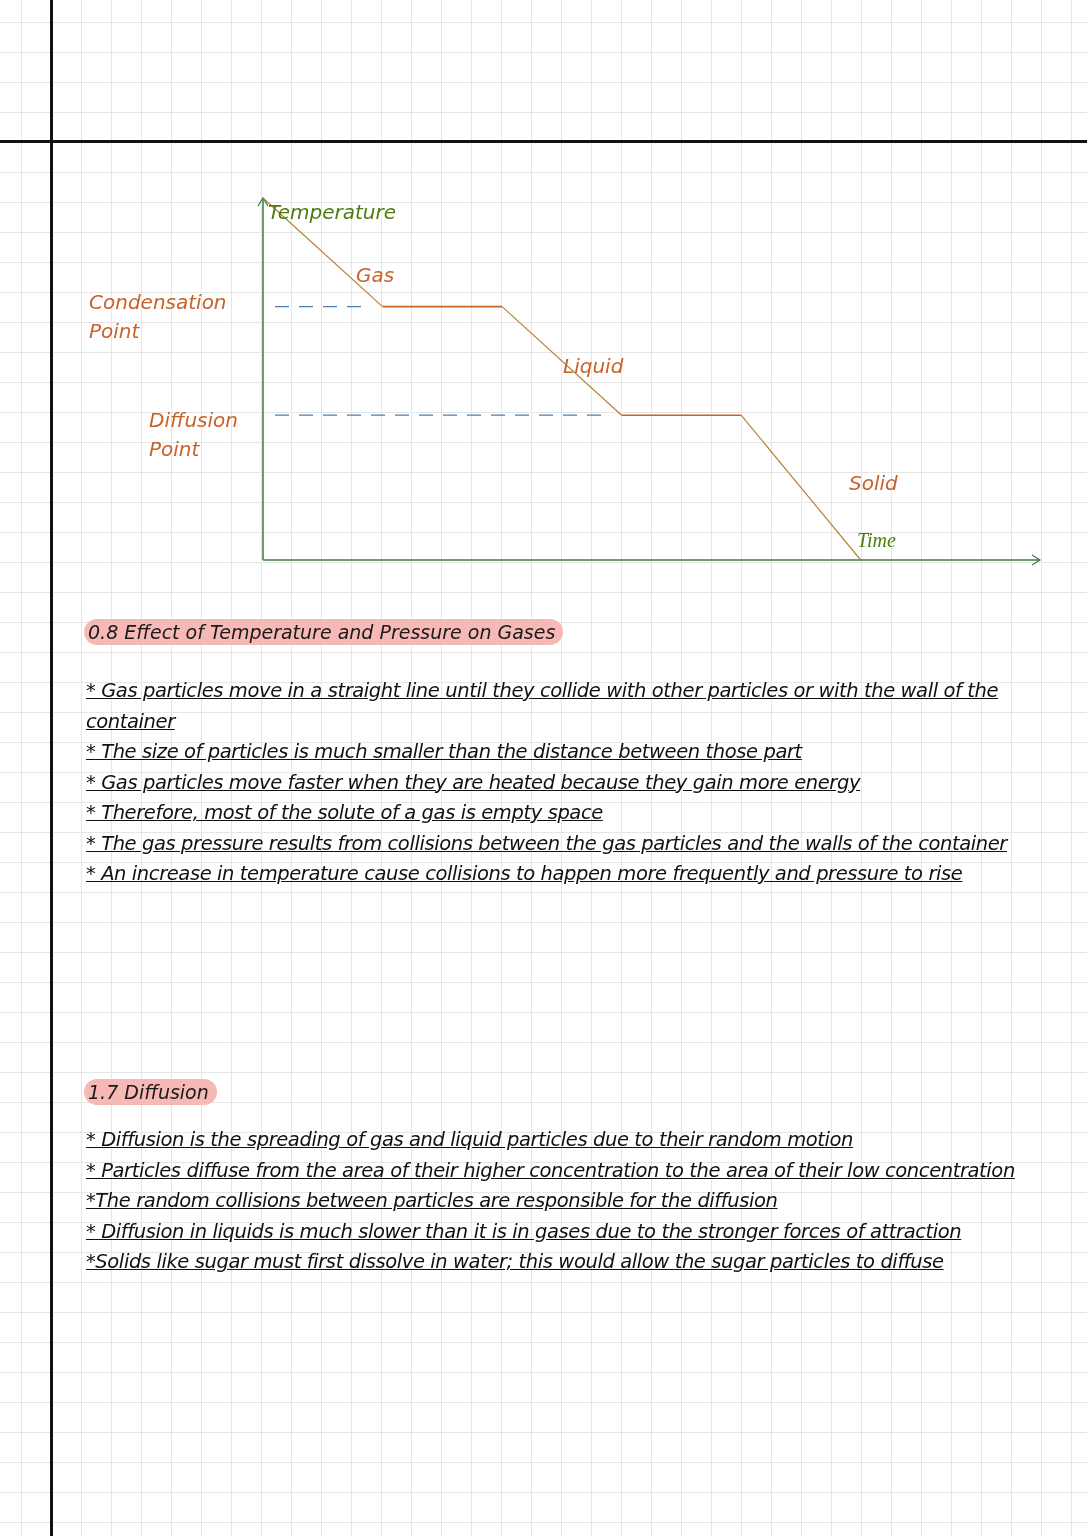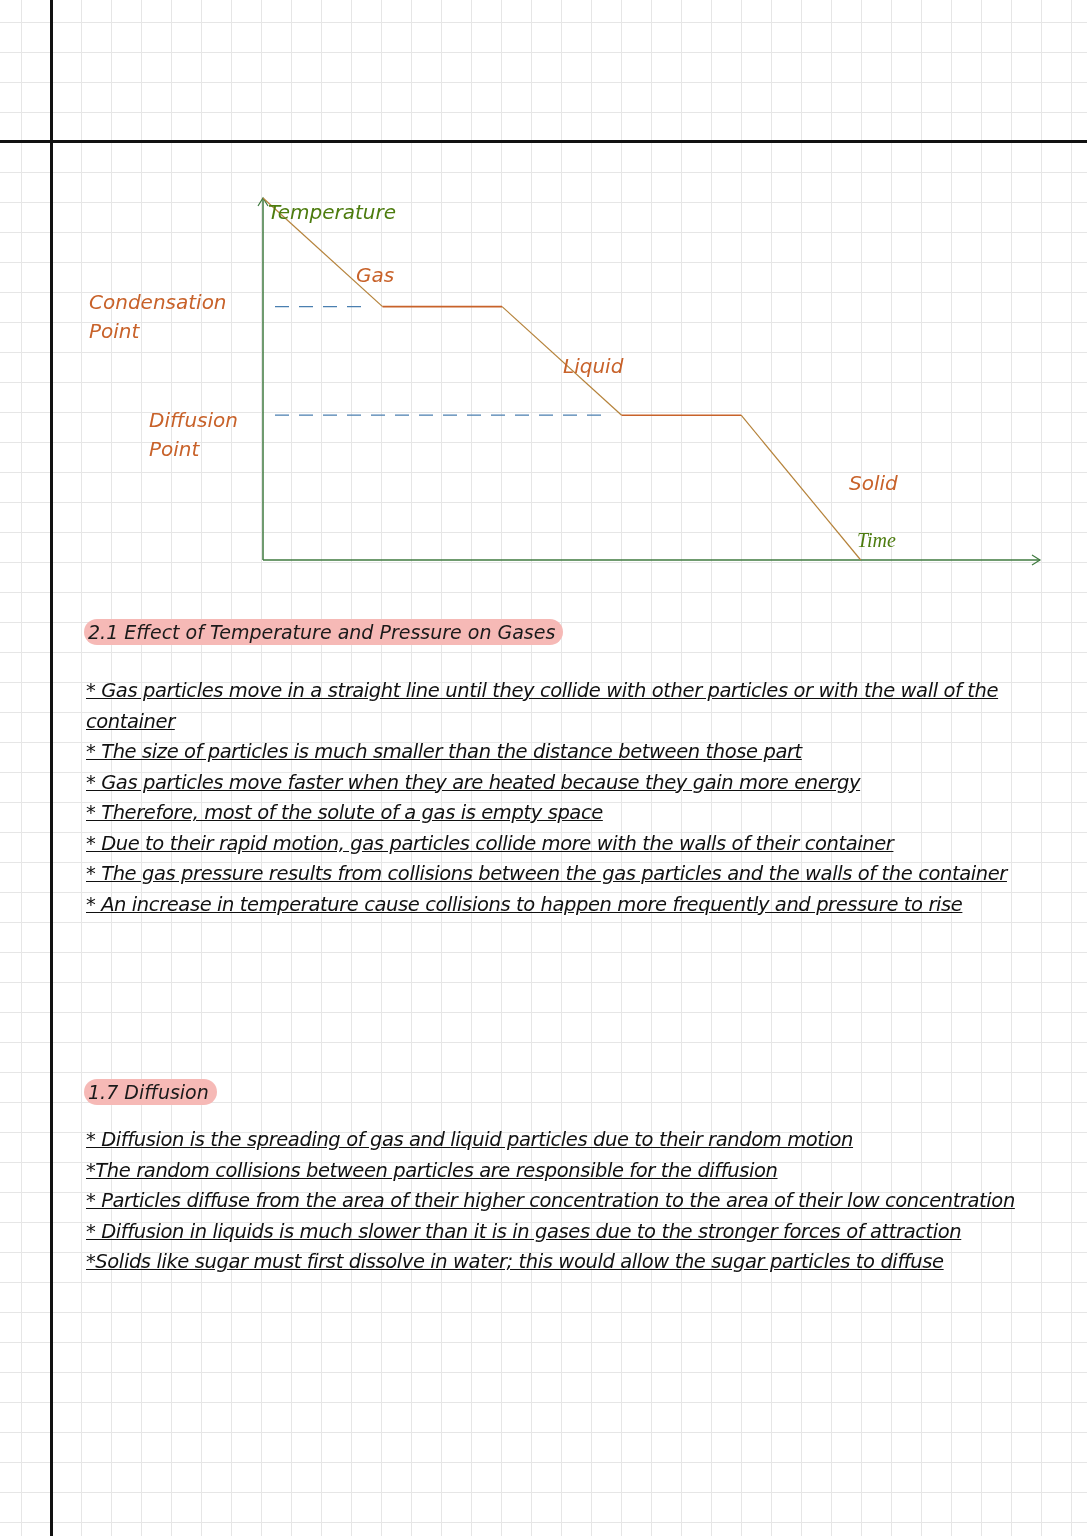--- a/index.html
+++ b/index.html
@@ -56,31 +56,30 @@
 <div class="lbl black" style="left:268px; top:198px;">Temperature</div>
 <div class="lbl orange" style="left:356px; top:261px;">Gas</div>
 <div class="lbl orange" style="left:89px; top:288px;">Condensation</div>
 <div class="lbl orange" style="left:89px; top:317px;">Point</div>
 <div class="lbl orange" style="left:563px; top:352px;">Liquid</div>
 <div class="lbl orange" style="left:149px; top:406px;">Diffusion</div>
 <div class="lbl orange" style="left:149px; top:435px;">Point</div>
 <div class="lbl orange" style="left:803px; top:469px;margin-left:46px;">Solid</div>
 <div class="lbl black" style="left:857px; top:526px;font-family:Liberation Serif, serif;">Time</div>
 
-<div class="heading" style="left:84px; top:619px;">2.1 Effect of Temperature and Pressure on Gases</div>
+<div class="heading" style="left:84px; top:619px;">0.8 Effect of Temperature and Pressure on Gases</div>
 <div class="notes" style="top:676px;">
   <p>* Gas particles move in a straight line until they collide with other particles or with the wall of the container</p>
   <p>* The size of particles is much smaller than the distance between those part</p>
   <p>* Gas particles move faster when they are heated because they gain more energy</p>
   <p>* Therefore, most of the solute of a gas is empty space</p>
-  <p>* Due to their rapid motion, gas particles collide more with the walls of their container</p>
   <p>* The gas pressure results from collisions between the gas particles and the walls of the container</p>
   <p>* An increase in temperature cause collisions to happen more frequently and pressure to rise</p>
 </div>
 
 <div class="heading" style="left:84px; top:1067px;margin-top:12px;">1.7 Diffusion</div>
 <div class="notes" style="top:1125px;">
   <p>* Diffusion is the spreading of gas and liquid particles due to their random motion</p>
+  <p>* Particles diffuse from the area of their higher concentration to the area of their low concentration</p>
   <p>*The random collisions between particles are responsible for the diffusion</p>
-  <p>* Particles diffuse from the area of their higher concentration to the area of their low concentration</p>
   <p>* Diffusion in liquids is much slower than it is in gases due to the stronger forces of attraction</p>
   <p>*Solids like sugar must first dissolve in water; this would allow the sugar particles to diffuse</p>
 </div>
 
 </body></html>

